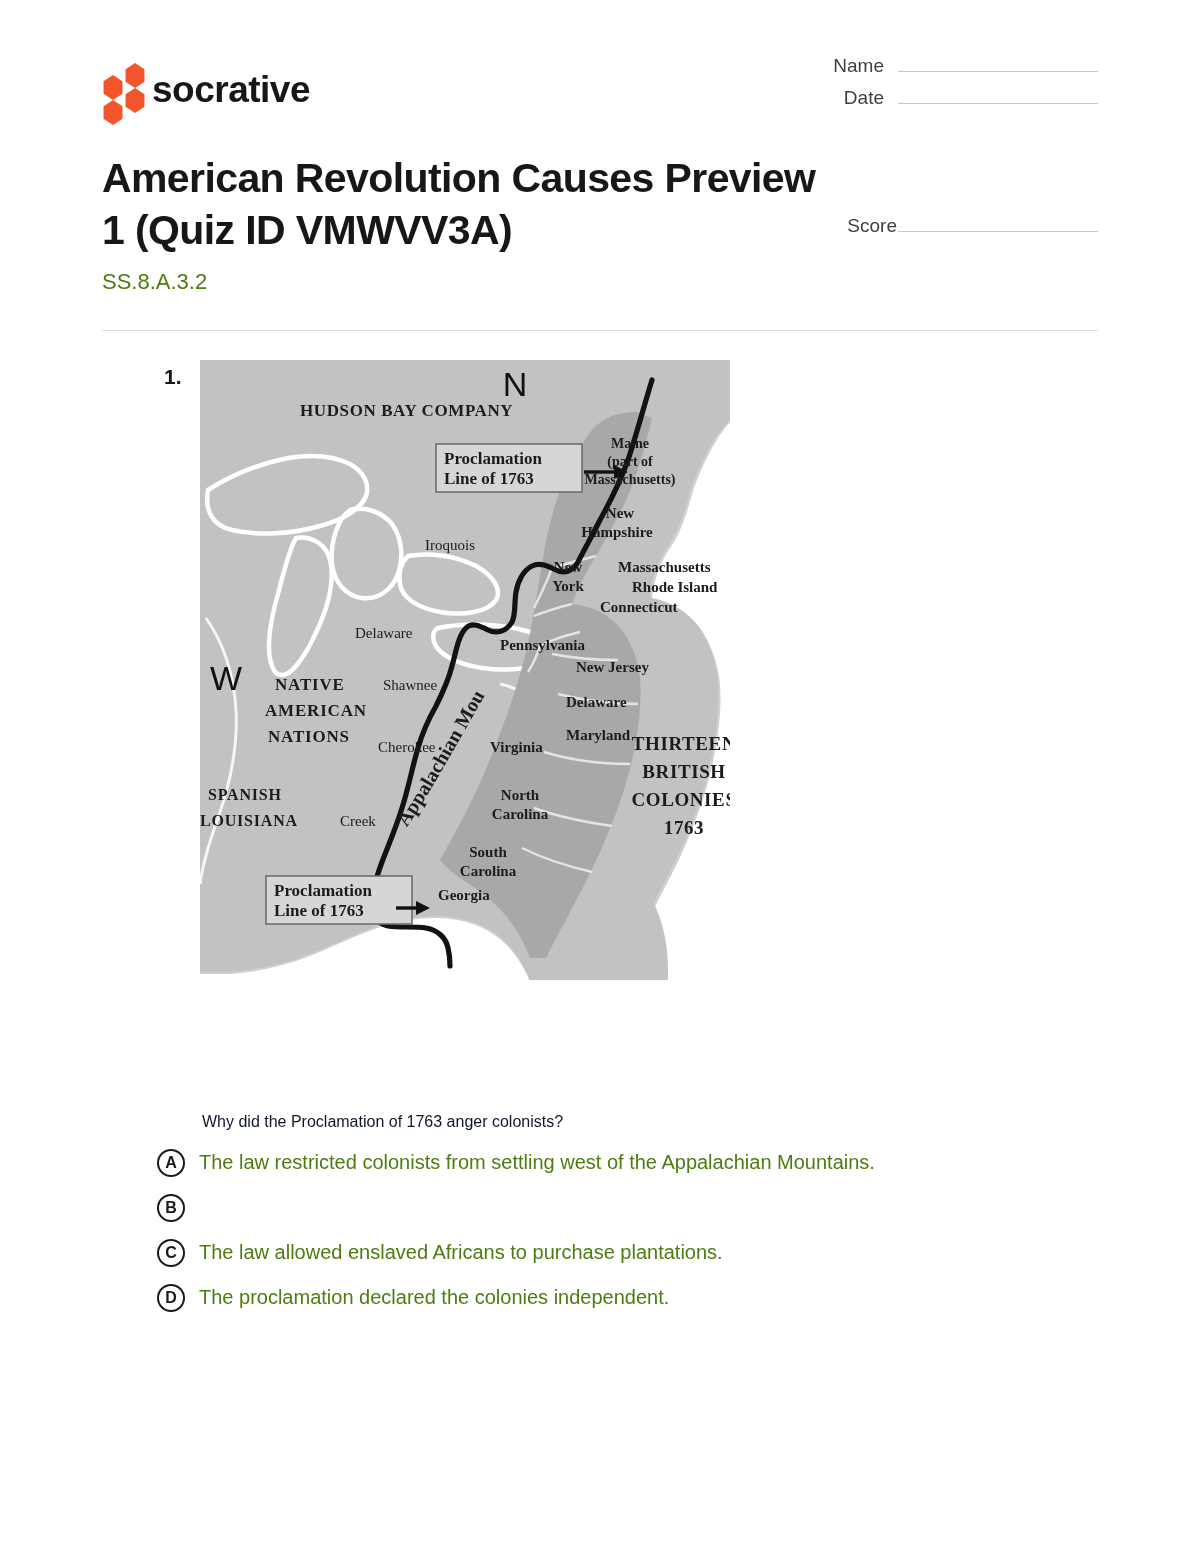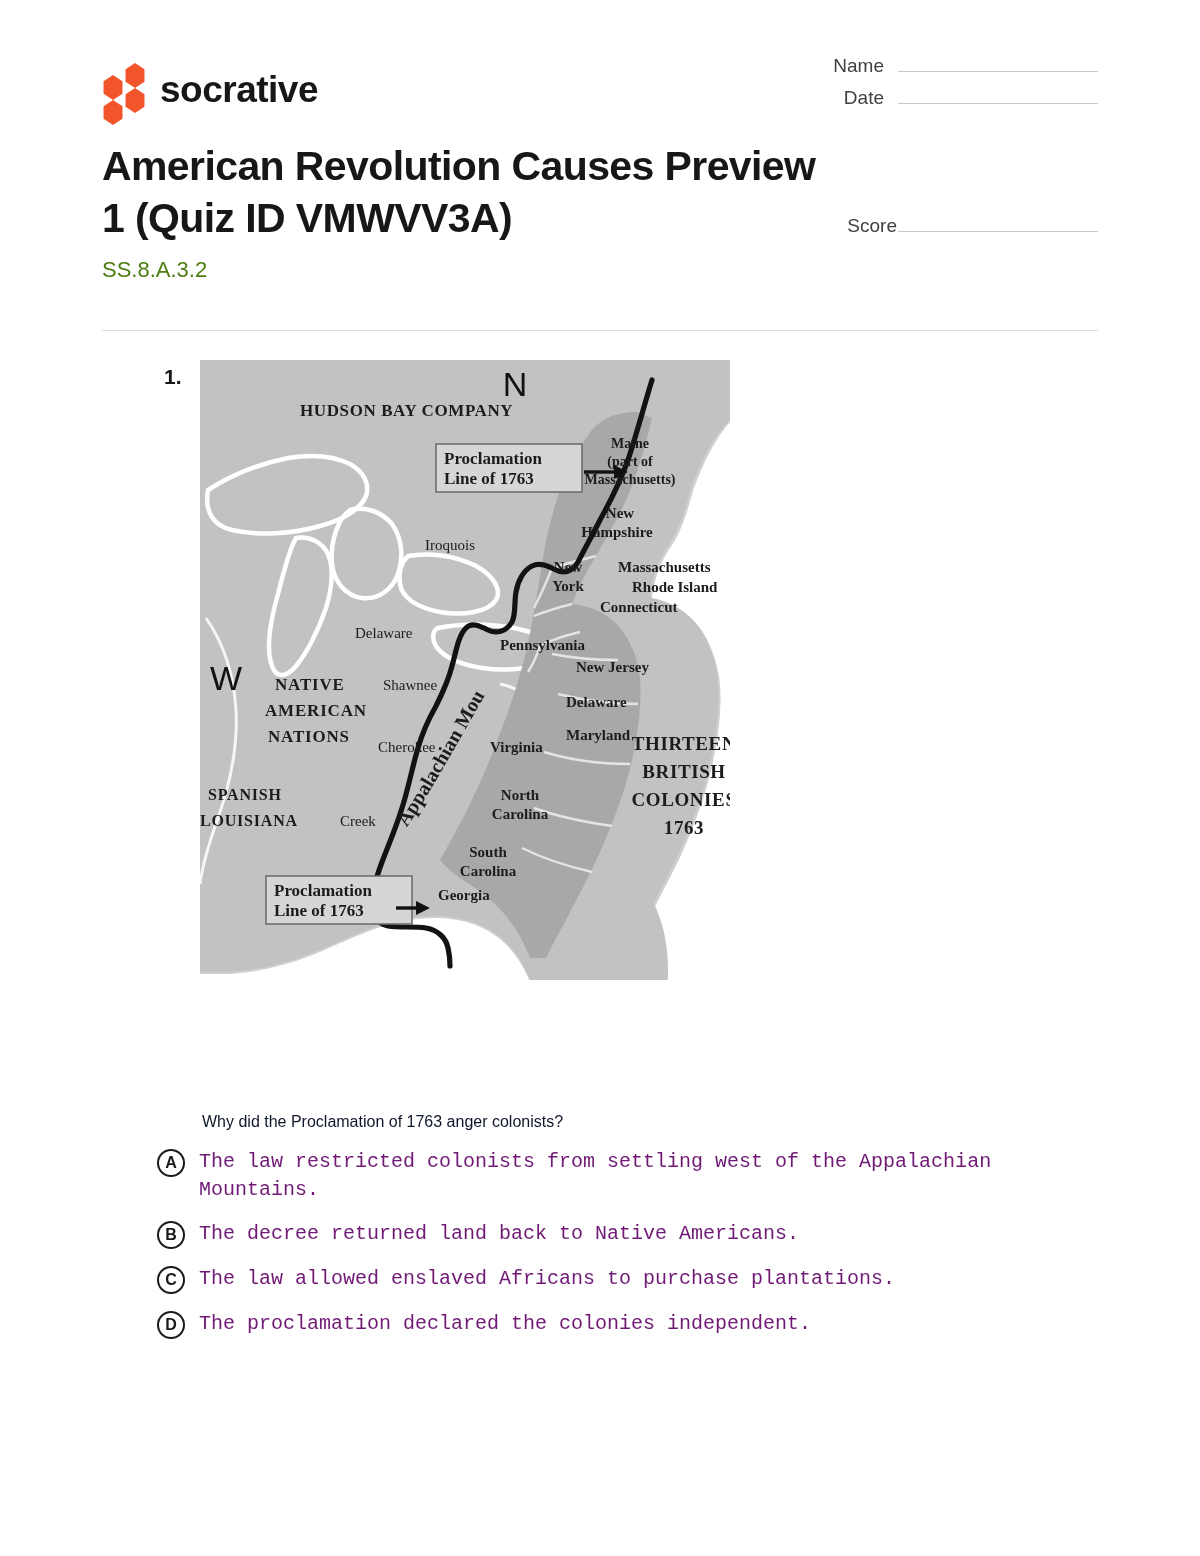--- a/index.html
+++ b/index.html
@@ -31,21 +31,21 @@
     width: 996px;
     height: 90px;
   }
 
   .logo-wrap {
     position: absolute;
     left: 0;
     top: 8px;
     display: flex;
     align-items: center;
-    gap: 12px;
+    gap: 4px;
   }
   .logo-mark {
     width: 46px;
     height: 52px;
     position: relative;
   }
   .hex {
     position: absolute;
     background: #f2552c;
     clip-path: polygon(50% 0%, 93% 25%, 93% 75%, 50% 100%, 7% 75%, 7% 25%);
@@ -98,21 +98,21 @@
     align-items: baseline;
     justify-content: flex-end;
     gap: 1px;
     width: 320px;
   }
 
   
   .title-block {
     position: absolute;
     left: 102px;
-    top: 140px;
+    top: 152px;
     width: 720px;
   }
   .quiz-title {
     font-size: 41px;
     font-weight: 700;
     line-height: 1.28;
     letter-spacing: -0.6px;
     color: #17171a;
     margin: 0;
     font-family: "Liberation Sans", sans-serif;
@@ -189,22 +189,21 @@
     justify-content: center;
     font-size: 16px;
     font-weight: 700;
     color: #1a1a1a;
     box-sizing: border-box;
     margin-top: 1px;
   }
   .answer-text {
     font-size: 20px;
     line-height: 1.4;
-    color: #701a75;
-    font-family: Liberation Mono, monospace;
+    color: #4d7c0f;
   }
 
   
   .m-serif { font-family: "Liberation Serif", serif; fill: #1c1c1c; }
   .m-bold  { font-weight: 700; }
   .m-compass { font-family: "Liberation Sans", sans-serif; font-weight: 400; fill:#111; }
   .callout-box {
     fill: #d6d6d6;
     stroke: #6f6f6f;
     stroke-width: 1.6;
@@ -489,21 +488,20 @@
 
     <div class="q-text">Why did the Proclamation of 1763 anger colonists?</div>
 
     <div class="answers">
       <div class="answer">
         <span class="bubble">A</span>
         <span class="answer-text">The law restricted colonists from settling west of the Appalachian Mountains.</span>
       </div>
       <div class="answer">
         <span class="bubble">B</span>
-        <span class="answer-text">The decree returned land back to Native Americans.</span>
       </div>
       <div class="answer">
         <span class="bubble">C</span>
         <span class="answer-text">The law allowed enslaved Africans to purchase plantations.</span>
       </div>
       <div class="answer">
         <span class="bubble">D</span>
         <span class="answer-text">The proclamation declared the colonies independent.</span>
       </div>
     </div>

